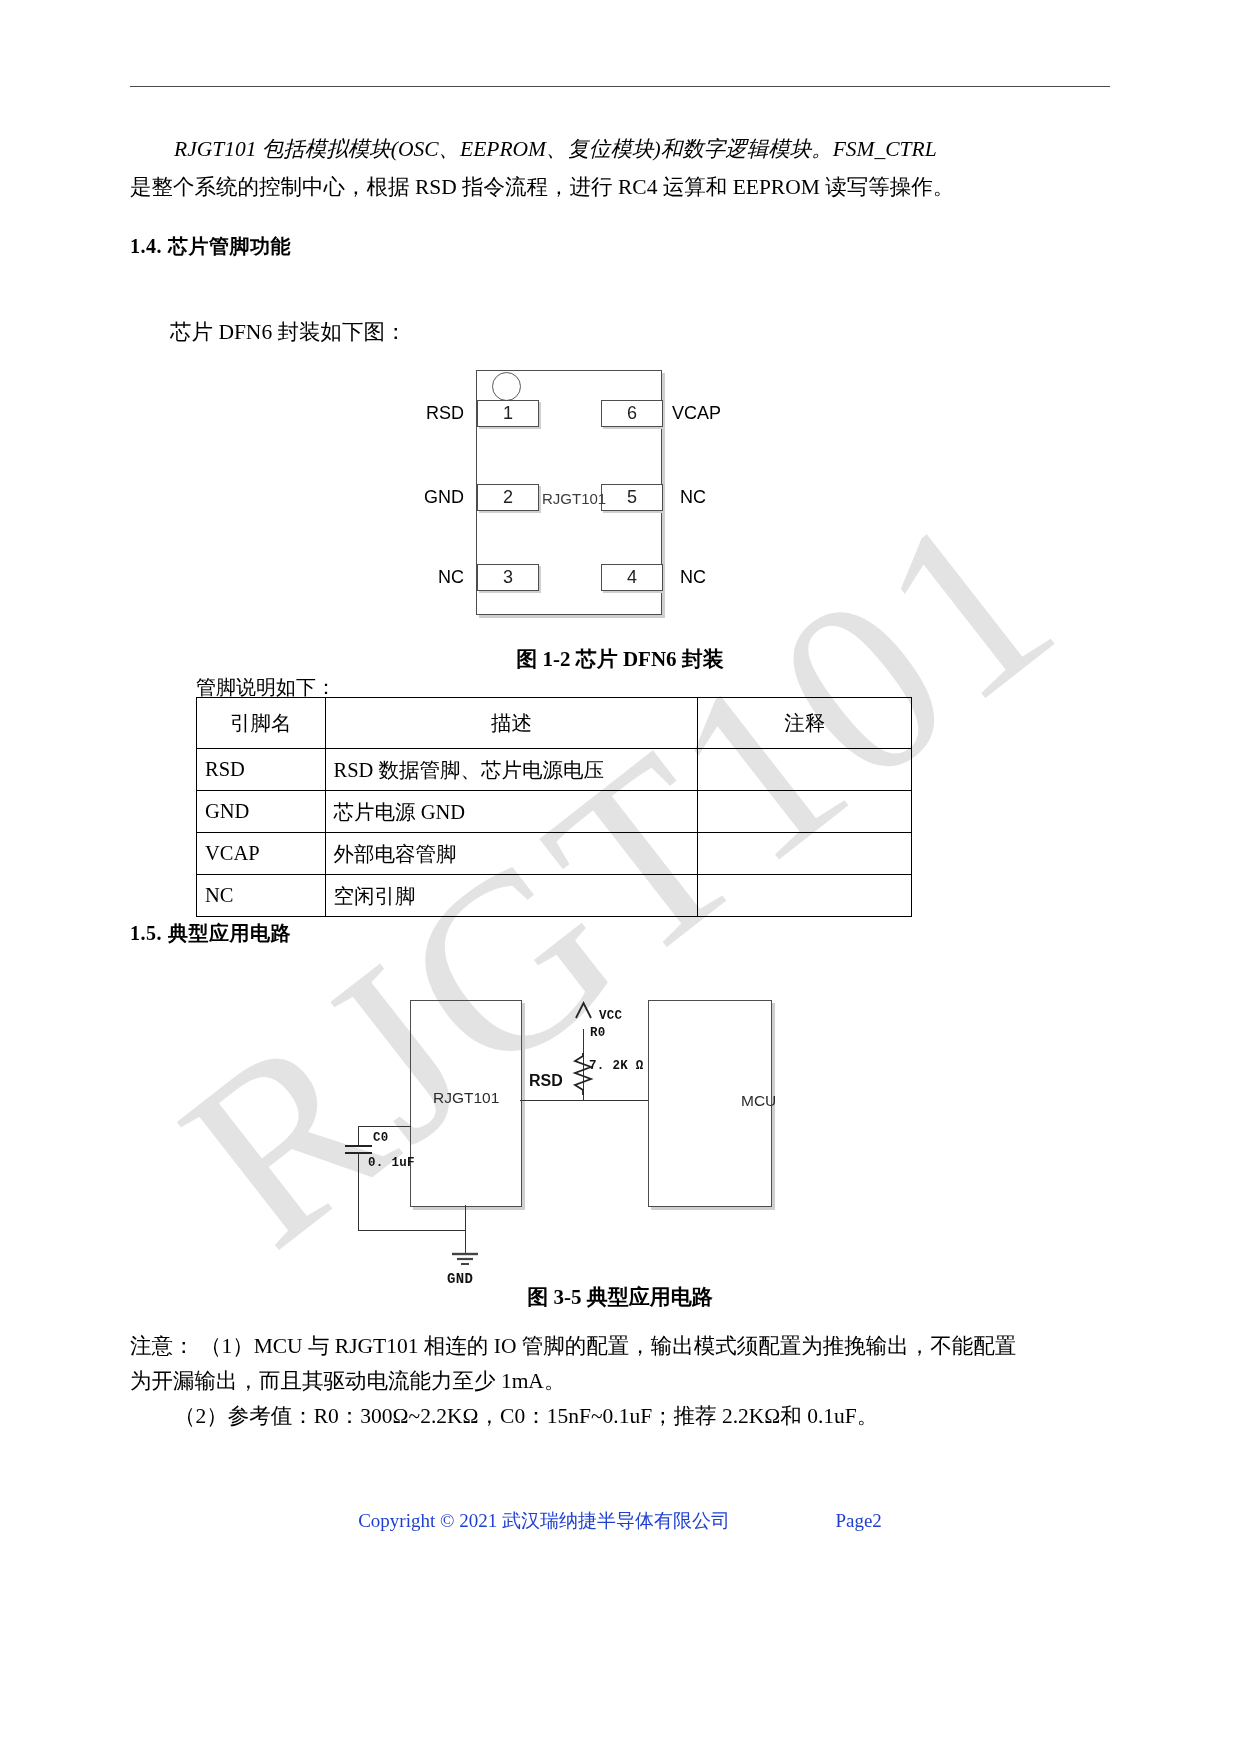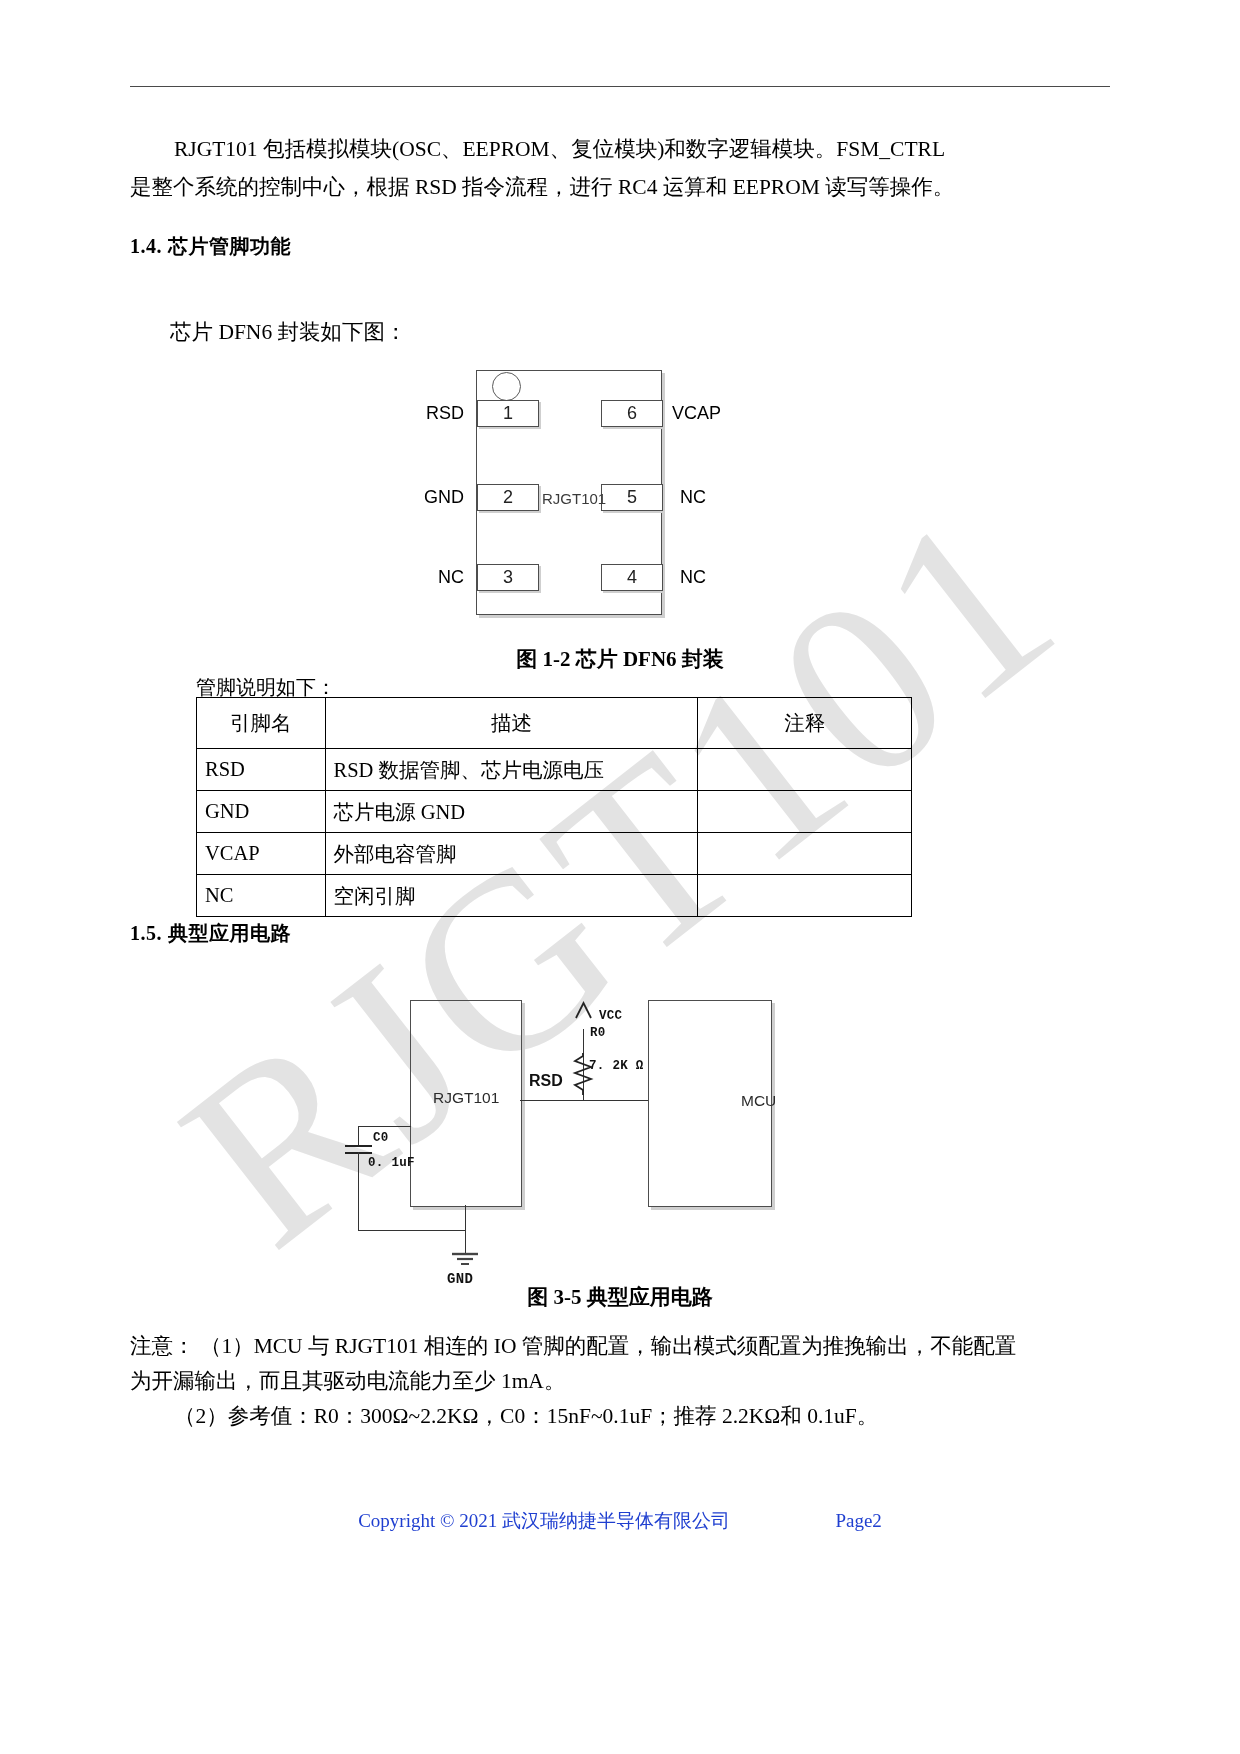--- a/index.html
+++ b/index.html
@@ -129,21 +129,21 @@
 <body>
 
 <div class="page">
 
   <div class="watermark">RJGT101</div>
 
   <div class="content">
 
     <div class="header-rule"></div>
 
-    <div class="para" style="left:130px;top:130px;width:980px;text-indent:44px;">RJGT101 包括模拟模块(OSC、EEPROM、复位模块)和数字逻辑模块。FSM_CTRL</div>
+    <div class="para" style="left:130px;top:130px;width:980px;text-indent:44px;font-style:italic;">RJGT101 包括模拟模块(OSC、EEPROM、复位模块)和数字逻辑模块。FSM_CTRL</div>
     <div class="para" style="left:130px;top:168px;width:980px;">是整个系统的控制中心，根据 RSD 指令流程，进行 RC4 运算和 EEPROM 读写等操作。</div>
 
     <div class="h2" style="left:130px;top:233px;">
       <span class="num">1.4.</span>
       <span>芯片管脚功能</span>
     </div>
 
     <div class="para" style="left:170px;top:313px;width:600px;">芯片 DFN6 封装如下图：</div>
 
     <div class="pkg-wrap">

